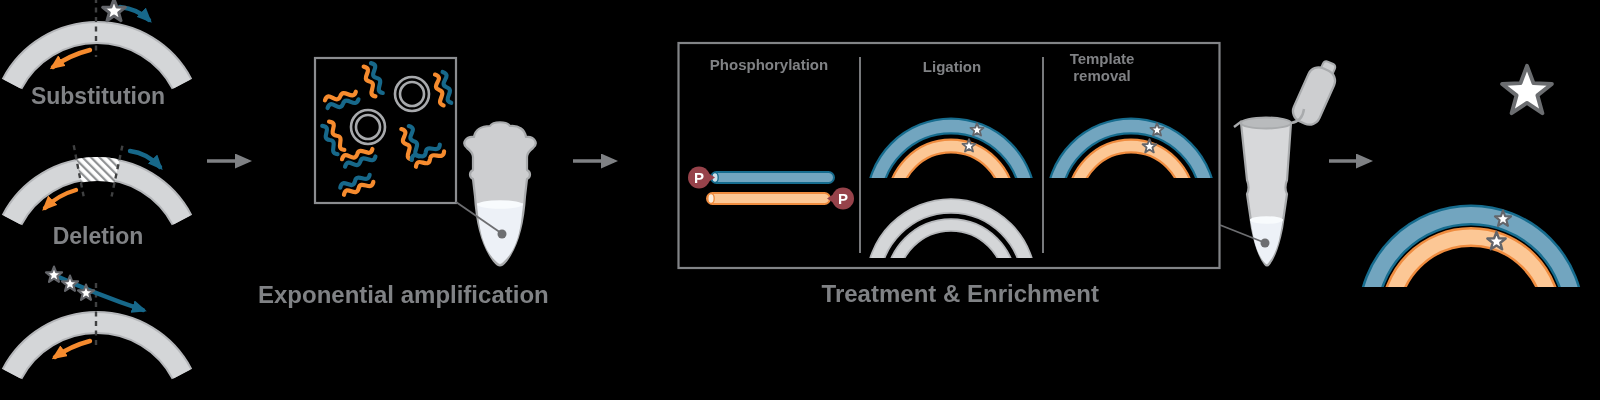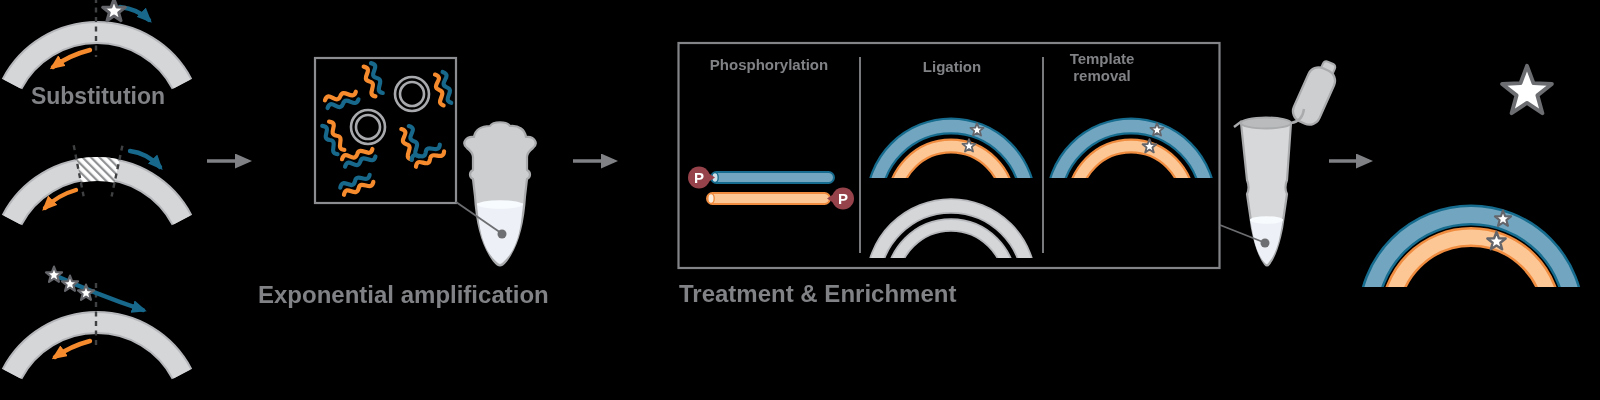--- a/index.html
+++ b/index.html
@@ -214,22 +214,23 @@
       <path d="M 1368,318 A 103,103 0 0 1 1574,318" fill="none" stroke="#72a5bf" stroke-width="16"></path>
       <path d="M 1390,318 A 81,81 0 0 1 1552,318" fill="none" stroke="#ef8c3f" stroke-width="20"></path>
       <path d="M 1390,318 A 81,81 0 0 1 1552,318" fill="none" stroke="#fcc795" stroke-width="15"></path>
     </g>
     <use href="#star5s" x="1492" y="208" width="22" height="22"></use>
     <use href="#star5s" x="1484" y="229" width="25" height="25"></use>
   </g>
 </svg>
 
 <div class="label mut-label" style="left:8px;top:83px;">Substitution</div>
+<div class="label mut-label" style="left:8px;top:223px;">Deletion</div>
 
 <div class="label big-label" style="left:258px;top:281px;width:350px;text-align:left;">Exponential amplification</div>
 
-<div class="label big-label" style="left:679px;top:280px;width:420px;">Treatment &amp; Enrichment</div>
+<div class="label big-label" style="left:679px;top:280px;width:420px;text-align:right;">Treatment &amp; Enrichment</div>
 
 <div class="label step-label" style="left:682px;top:57px;width:174px;">Phosphorylation</div>
 <div class="label step-label" style="left:864px;top:59px;width:176px;">Ligation</div>
 <div class="label step-label" style="left:1040px;top:51px;width:124px;">Template removal</div>
 
 </div>
 
 </body></html>

